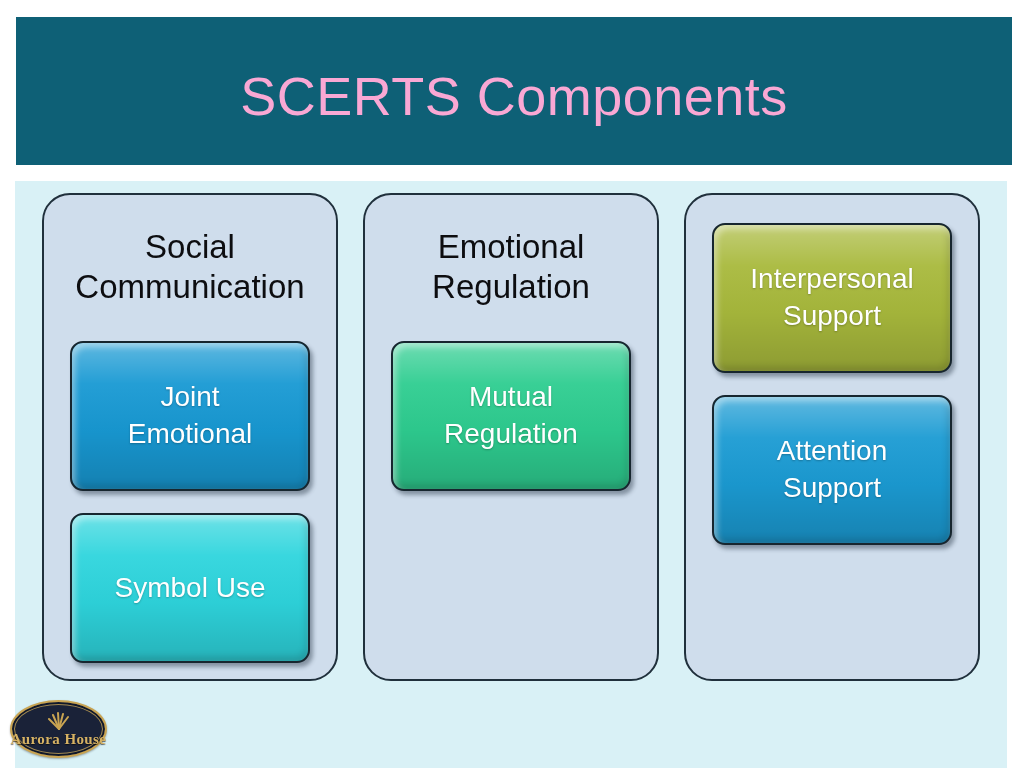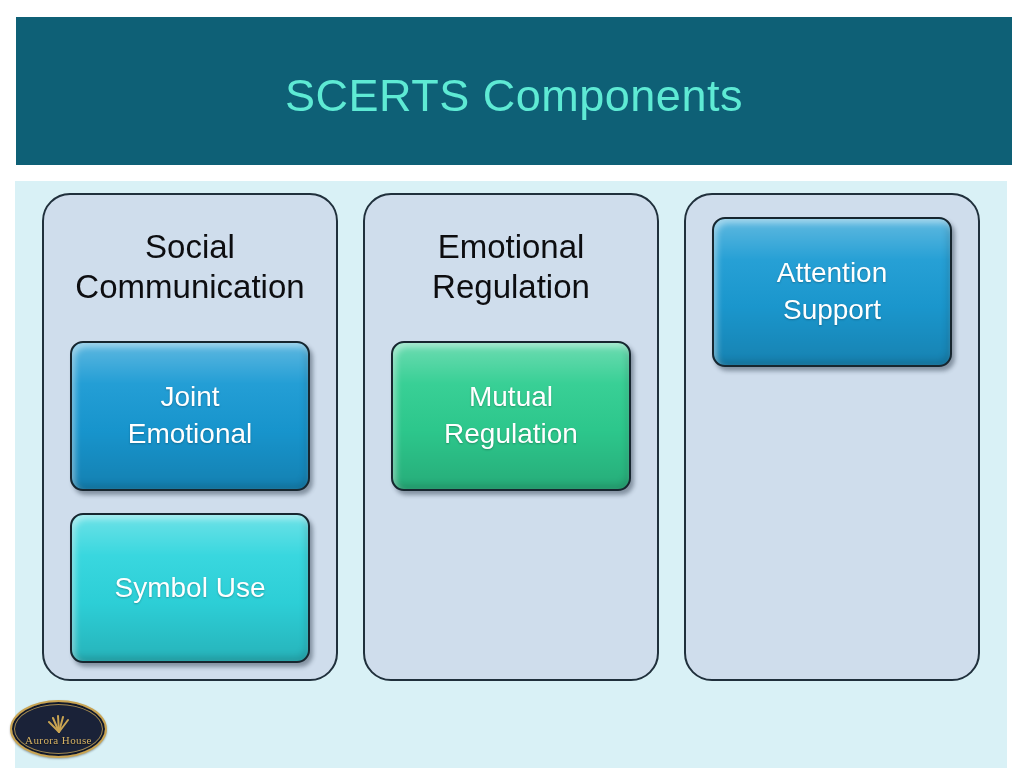--- a/index.html
+++ b/index.html
@@ -8,21 +8,21 @@
     background:#ffffff;
     font-family:"Liberation Sans", sans-serif;
   }
   
   .title-bar{
     position:absolute;left:16px;top:17px;width:996px;height:148px;
     display:flex;align-items:center;justify-content:center;
   }
   .title-bar h1{
     margin:0;padding-top:10px;
-    font-size:45px;font-weight:400;color:#5eead4;letter-spacing:0.5px;
+    font-size:54px;font-weight:400;color:#f9a8d4;letter-spacing:0.5px;
   }
   
   .band{
     position:absolute;left:15px;top:181px;width:992px;height:711px;
   }
   .columns{
     position:absolute;left:27px;top:12px;display:flex;gap:25px;
   }
   .column{
     width:292px;height:484px;
@@ -52,22 +52,22 @@
   .box-2{margin-top:22px;}
   
   .logo{
     position:absolute;left:10px;top:700px;width:93px;height:54px;
     background:#1a2238;
     border:2px solid #c9a452;border-radius:50%;
     box-shadow:inset 0 0 0 2px #10182b, inset 0 0 0 3px rgba(208,172,90,0.75), 0 1px 2px rgba(0,0,0,0.3);
     display:flex;flex-direction:column;align-items:center;justify-content:center;
   }
   .logo-text{
-    font-family:"Liberation Serif", serif;font-weight:400;
-    font-size:11px;color:#d6b264;letter-spacing:0.4px;margin-top:1px;
+    font-family:"Liberation Serif", serif;font-weight:700;
+    font-size:15px;color:#d6b264;letter-spacing:0.4px;margin-top:1px;
     text-shadow:0 1px 1px rgba(0,0,0,0.6);
     white-space:nowrap;
   }
   .logo-fan{margin-top:2px;}
 </style>
 </head>
 <body>
 
 <div class="title-bar" style="background-color: rgb(14, 96, 118);">
   <h1>SCERTS Components</h1>
@@ -87,20 +87,23 @@
     </div>
 
     <div class="column" style="background-color: rgb(207, 221, 236);">
       <div class="col-title">Emotional Regulation</div>
       <div class="sub-box box-1" style="background-color: rgb(46, 205, 144);">
         <span class="lbl">Mutual Regulation</span>
       </div>
     </div>
 
     <div class="column" style="background-color: rgb(207, 221, 236);">
+      <div class="sub-box box-1" style="background-color: rgb(168, 185, 60);">
+        <span class="lbl">Interpersonal Support</span>
+      </div>
       <div class="sub-box box-2" style="background-color: rgb(27, 155, 211);">
         <span class="lbl">Attention Support</span>
       </div>
     </div>
 
   </div>
 </div>
 
 <div class="logo">
   <svg class="logo-fan" width="34" height="18" viewBox="0 0 34 18">

